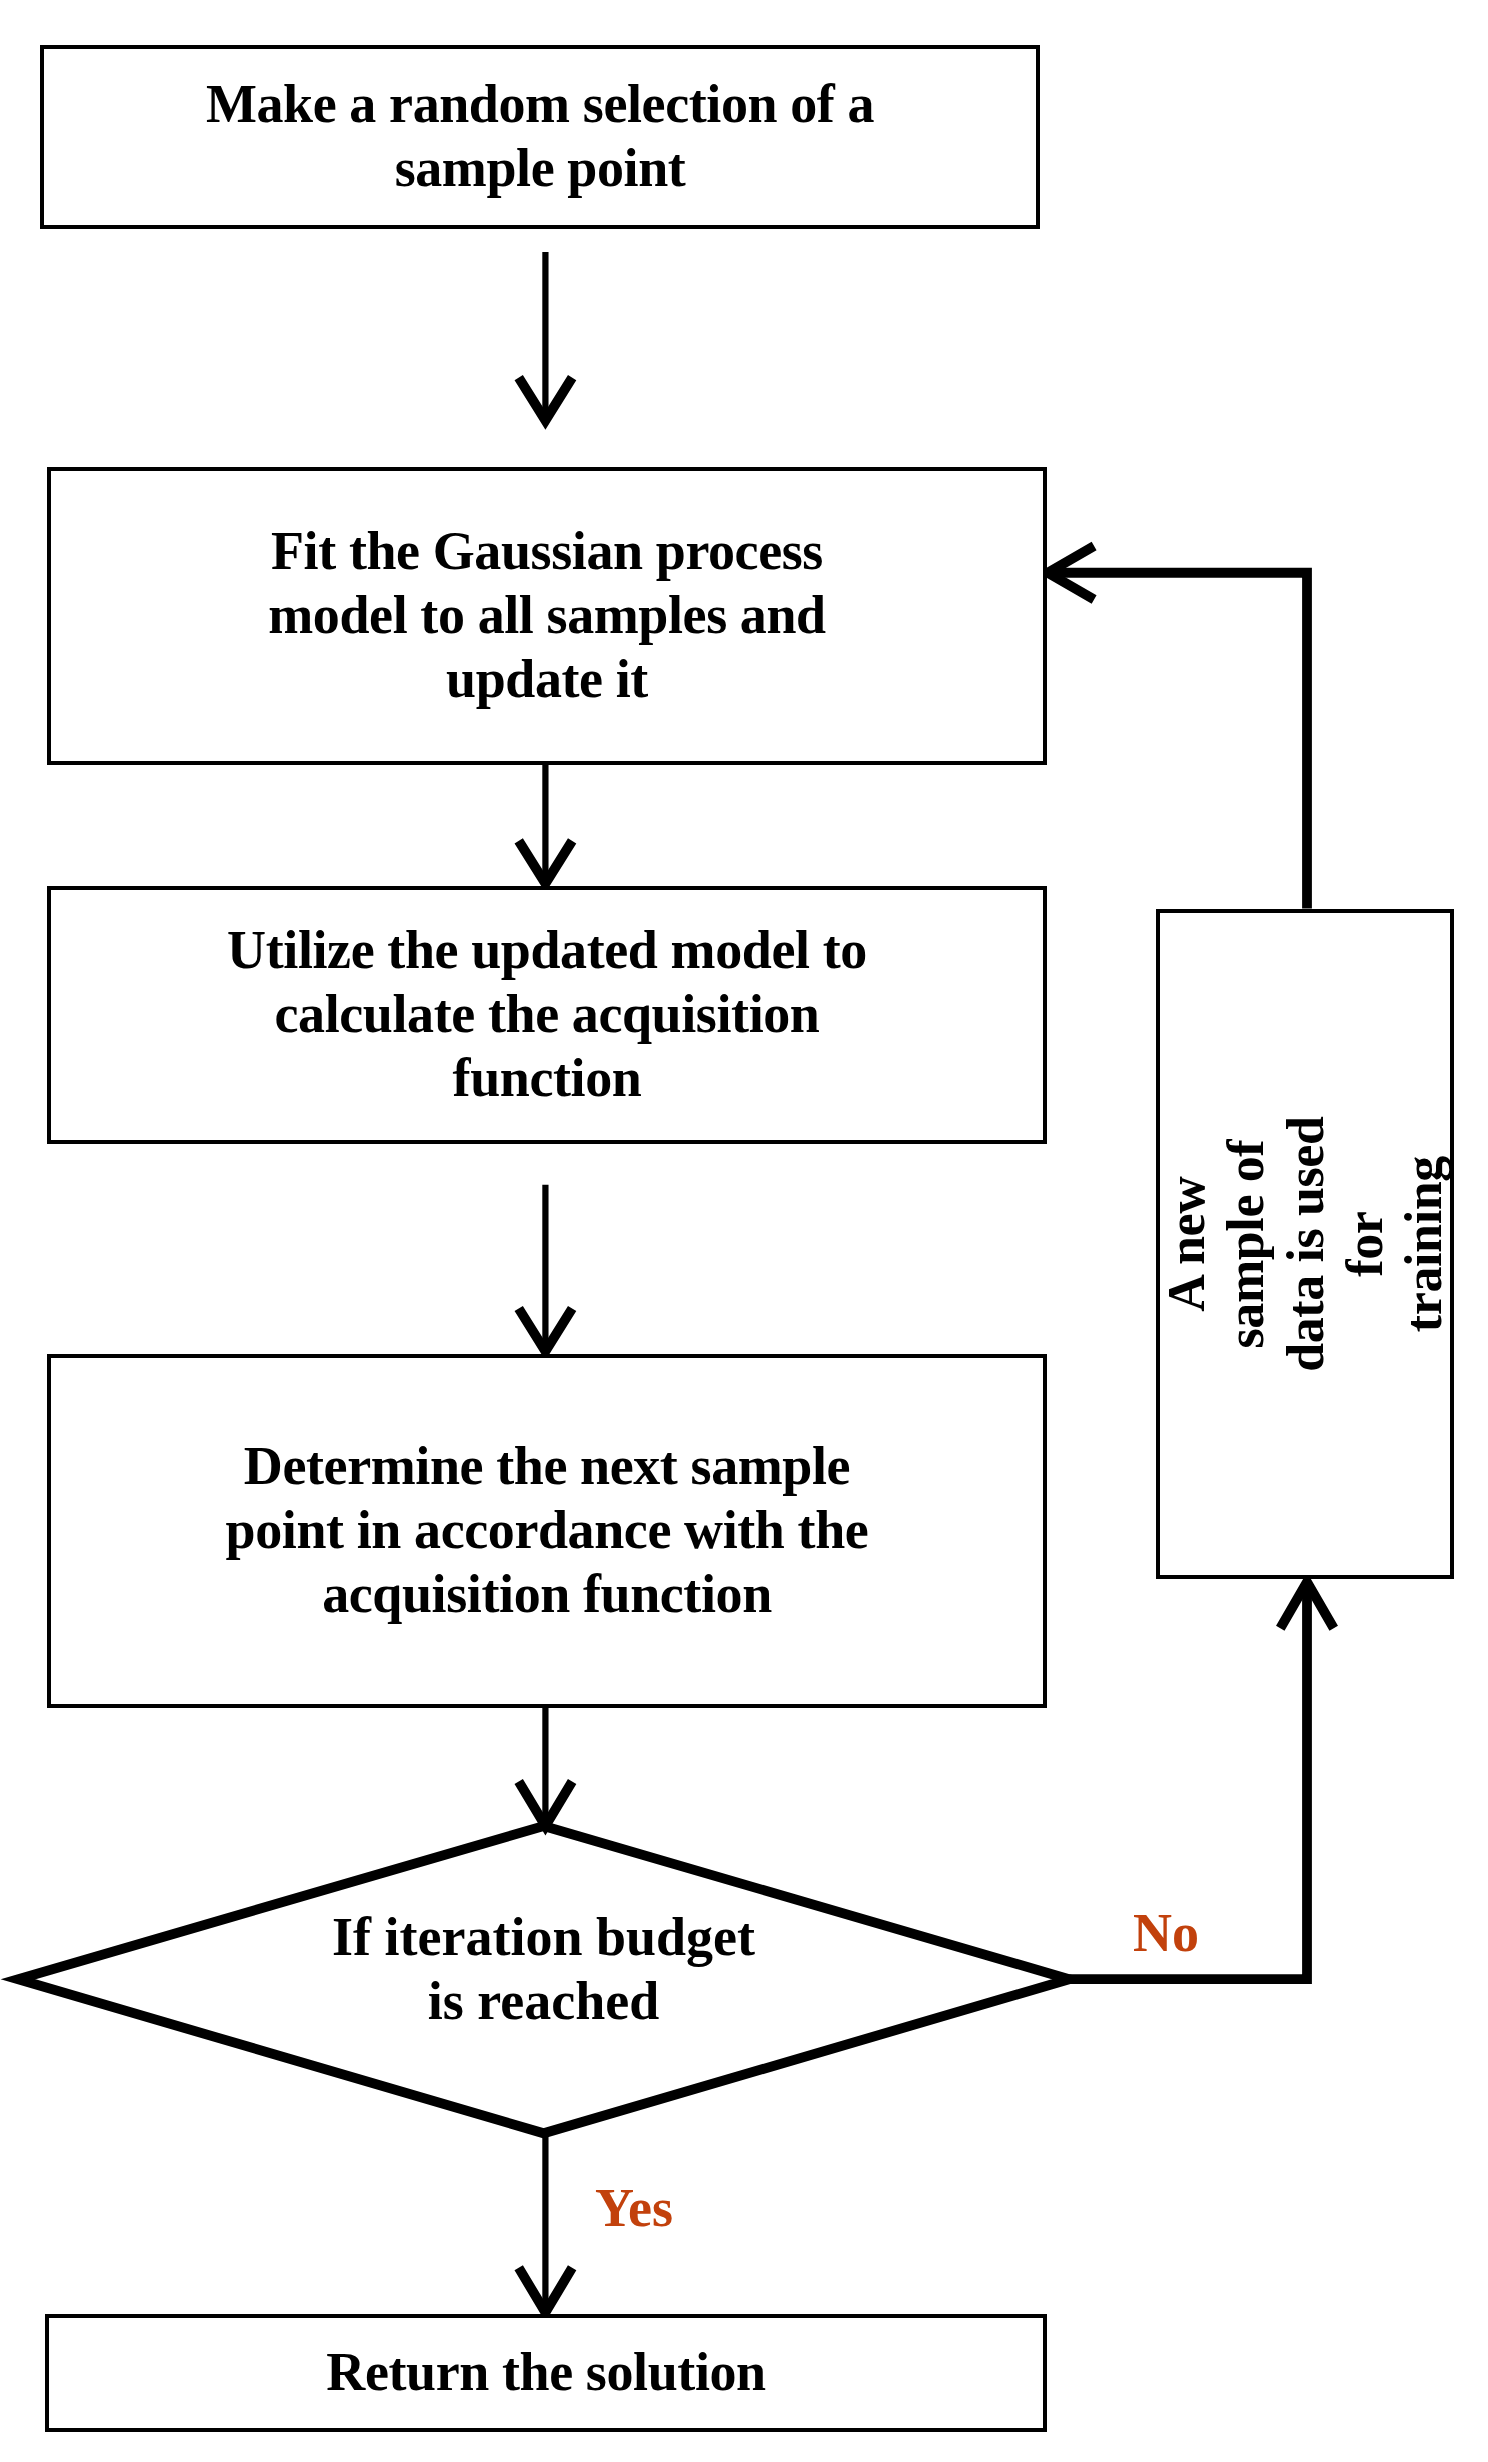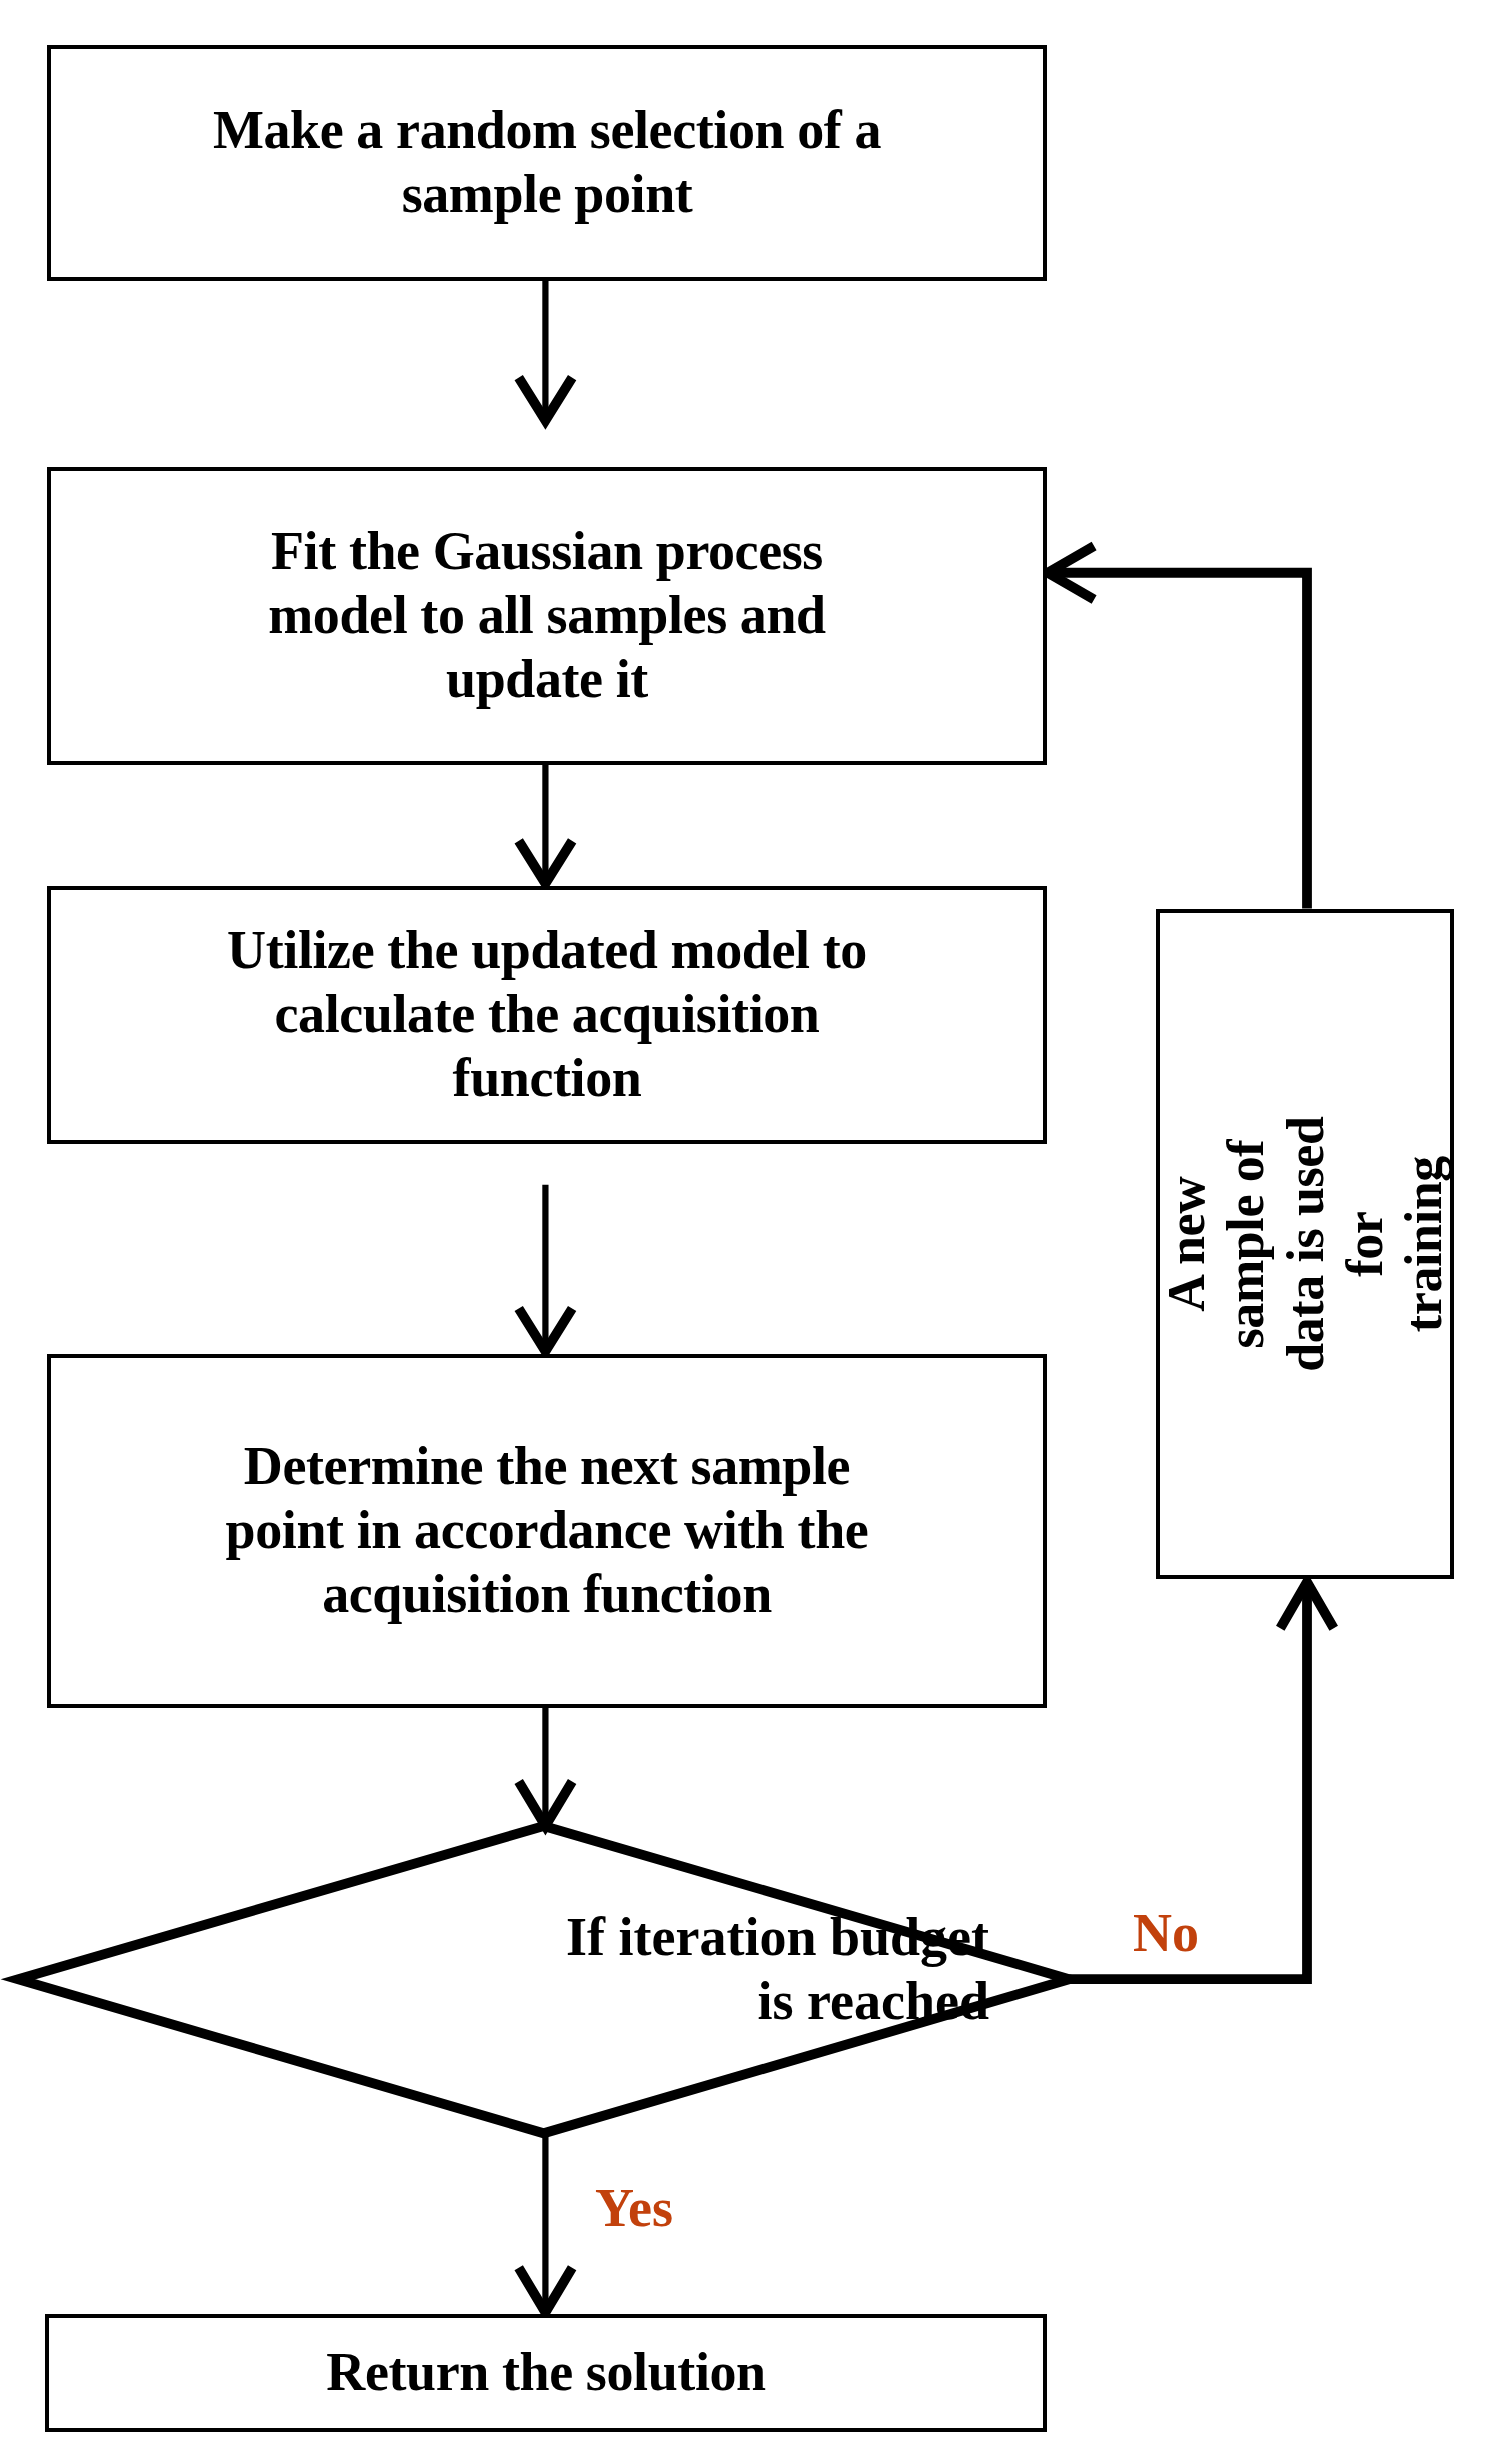--- a/index.html
+++ b/index.html
@@ -39,21 +39,21 @@
     font-family: "Liberation Serif", "DejaVu Serif", serif;
     font-weight: bold;
     font-size: 54px;
     line-height: 1.18;
     color: #000000;
     letter-spacing: -0.4px;
     padding: 0 12.5px;
     white-space: pre-line;
   }
   
-  #node-start      { left: 47px;  top: 45px;   width: 1000px; height: 236px; }
+  #node-start      { left: 40px;  top: 45px;   width: 1000px; height: 184px; }
   #node-fit-gp     { left: 47px;  top: 423px;  width: 1000px; height: 298px; margin-top: 44px; }
   #node-acq-calc   { left: 47px;  top: 886px;  width: 1000px; height: 258px; }
   #node-next-point { left: 47px;  top: 1354px; width: 1000px; height: 354px; }
   #node-return     { left: 45px;  top: 2314px; width: 1002px; height: 118px; }
 
   
   #node-retrain {
     left: 1156px;
     top: 909px;
     width: 298px;
@@ -67,21 +67,21 @@
     font-size: 52px;
     line-height: 1.14;
   }
 
   
   #node-decision-label {
     position: absolute;
     left: 98px;
     top: 1906px;
     width: 891px;
-    text-align: right;
+    text-align: center;
     font-family: "Liberation Serif", "DejaVu Serif", serif;
     font-weight: bold;
     font-size: 54px;
     line-height: 1.18;
     color: #000000;
     white-space: pre-line;
   }
 
   
   .edge-label {

